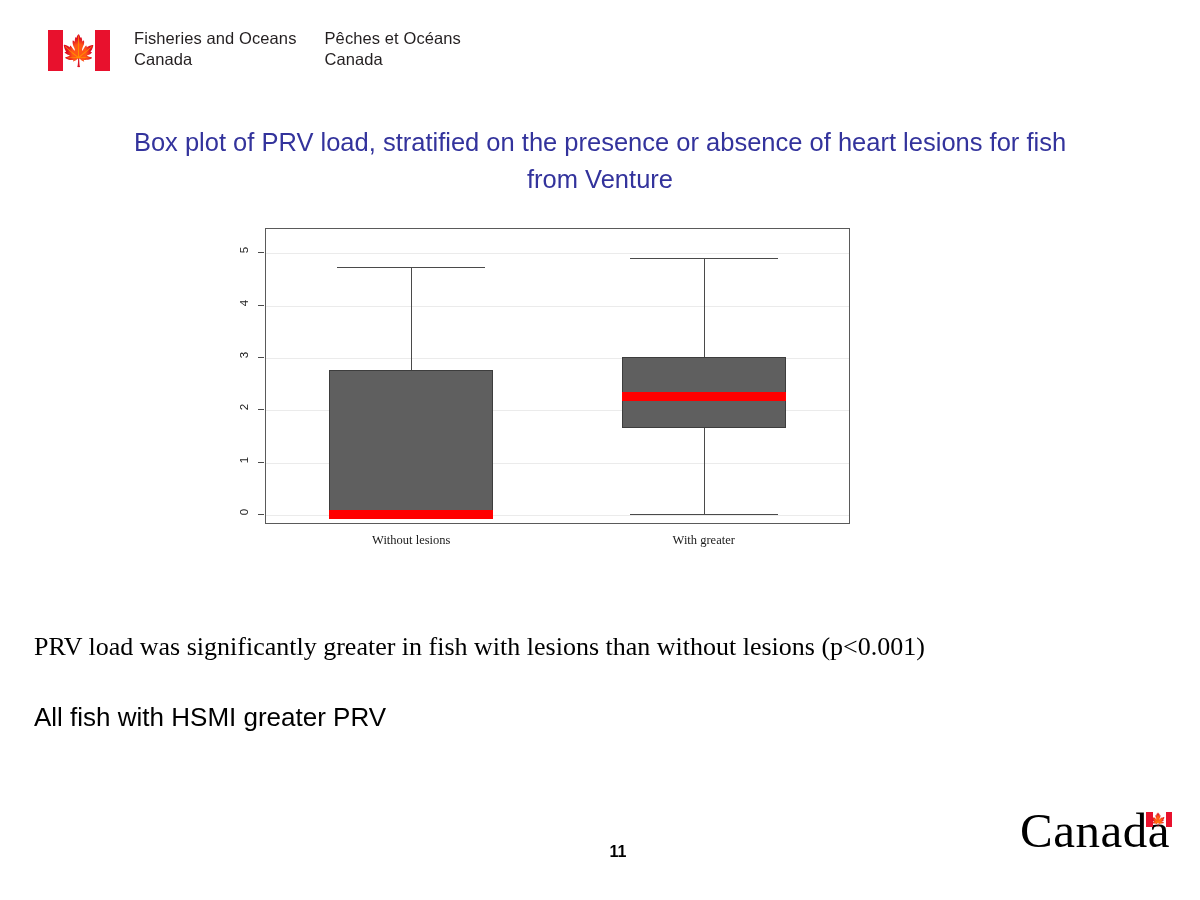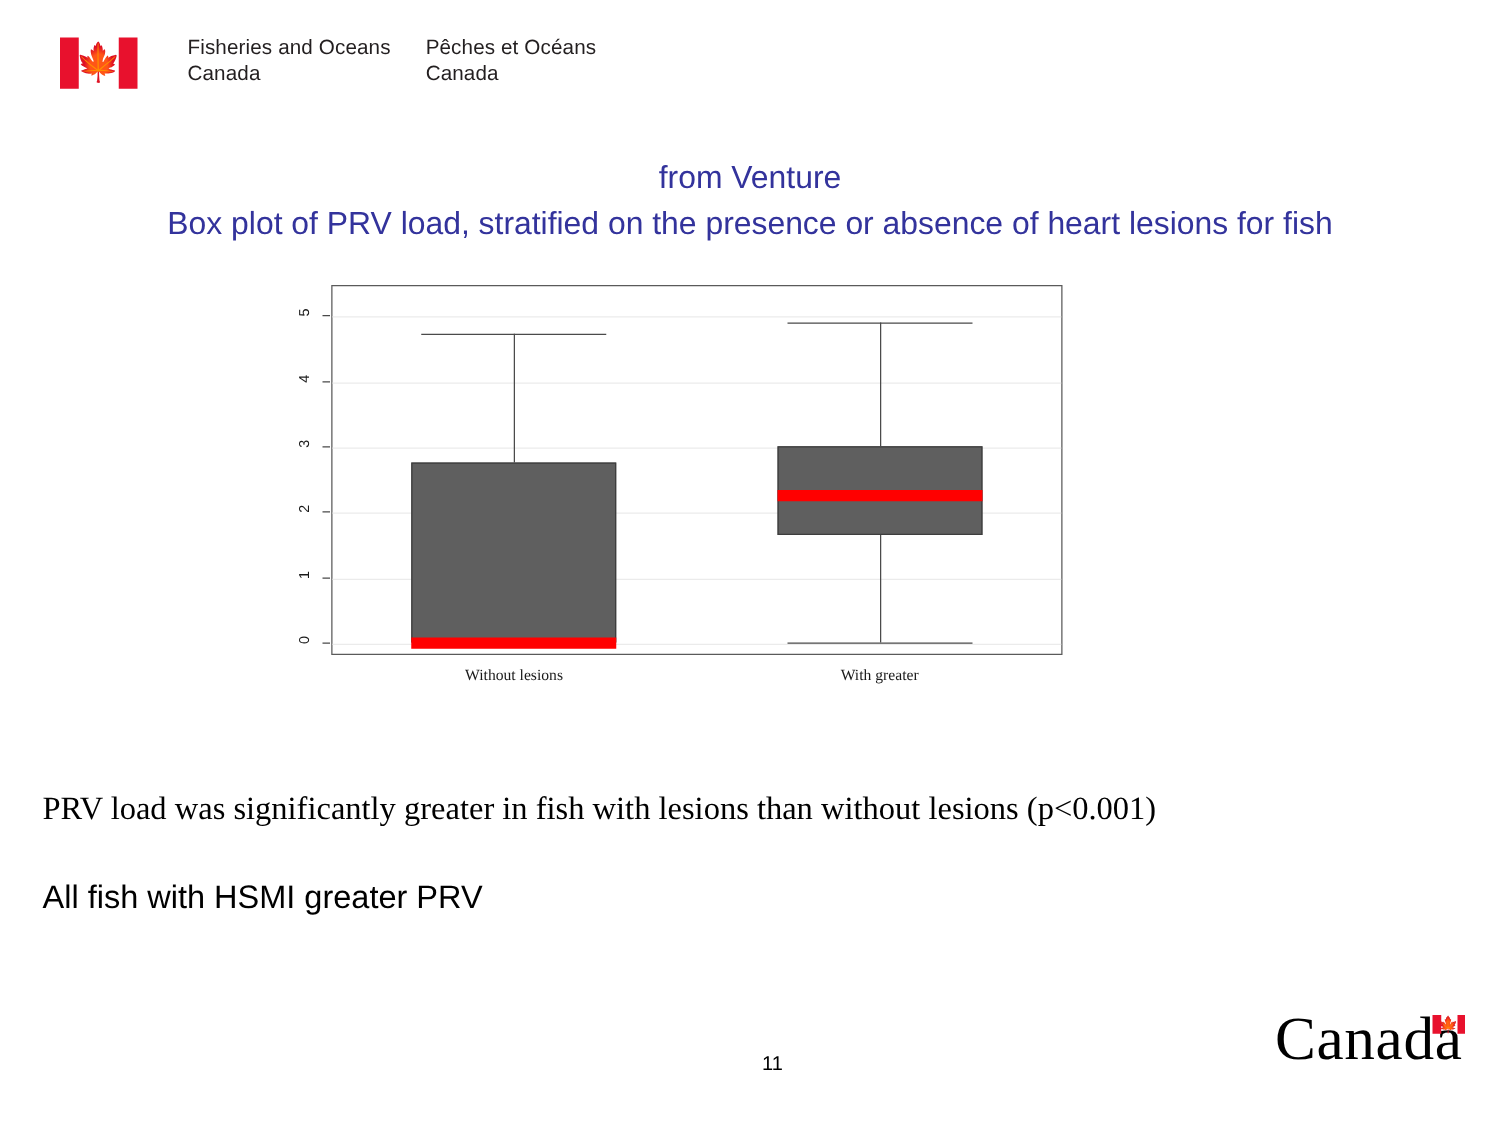--- a/index.html
+++ b/index.html
@@ -22,21 +22,21 @@
   }
   .flag .bar{position:absolute;top:0;bottom:0;width:15px;background:#e8112d;}
   .flag .bar.left{left:0;}
   .flag .bar.right{right:0;}
   .flag .leaf{
     position:absolute;left:50%;top:50%;
     transform:translate(-50%,-50%);
     font-size:30px;line-height:1;color:#e8112d;
   }
   .sig-text{
-    margin-left:40px;font-size:16.5px;line-height:1.28;
+    margin-left:24px;font-size:16.5px;line-height:1.28;
     color:#231f20;white-space:pre-line;letter-spacing:.1px;
   }
   .sig-text.fr{margin-left:28px;}
 
   
   #slide-title{
     position:absolute;left:90px;top:124px;width:1020px;
     text-align:center;color:#33339c;
     font-size:25.5px;line-height:1.45;
   }
@@ -91,21 +91,21 @@
     position:absolute;left:34px;
     font-size:26px;color:#000000;line-height:1.3;
     white-space:nowrap;
   }
   #body-line-1{top:630px;font-family:Liberation Serif, serif;}
   #body-line-2{top:701px;}
 
   
   #page-number{
     position:absolute;left:0;right:0;top:843px;
-    text-align:center;font-size:16px;font-weight:normal;color:#000;padding-left:36px;
+    text-align:center;font-size:16px;font-weight:bold;color:#000;padding-left:36px;
   }
   #canada-wordmark{
     position:absolute;right:30px;top:806px;
     font-family:"Liberation Serif", serif;
     font-size:49px;color:#000;letter-spacing:.5px;
     line-height:1;
   }
   #canada-wordmark .wm-flag{
     position:absolute;right:-2px;top:6px;
     width:26px;height:15px;
@@ -129,22 +129,22 @@
     <span class="bar right"></span>
     <span class="leaf">🍁</span>
   </span>
   <span class="sig-text en">Fisheries and Oceans
 Canada</span>
   <span class="sig-text fr">Pêches et Océans
 Canada</span>
 </div>
 
 <div id="slide-title">
+  <div>Box plot of PRV load, stratified on the presence or absence of heart lesions for fish</div>
   <div>from Venture</div>
-  <div>Box plot of PRV load, stratified on the presence or absence of heart lesions for fish</div>
 </div>
 
 <div id="chart">
   <div id="plot-frame">
       <div class="gridline" style="top: 286px;"></div>
       <div class="gridline" style="top: 233.692px;"></div>
       <div class="gridline" style="top: 181.385px;"></div>
       <div class="gridline" style="top: 129.077px;"></div>
       <div class="gridline" style="top: 76.7692px;"></div>
       <div class="gridline" style="top: 24.4615px;"></div>

